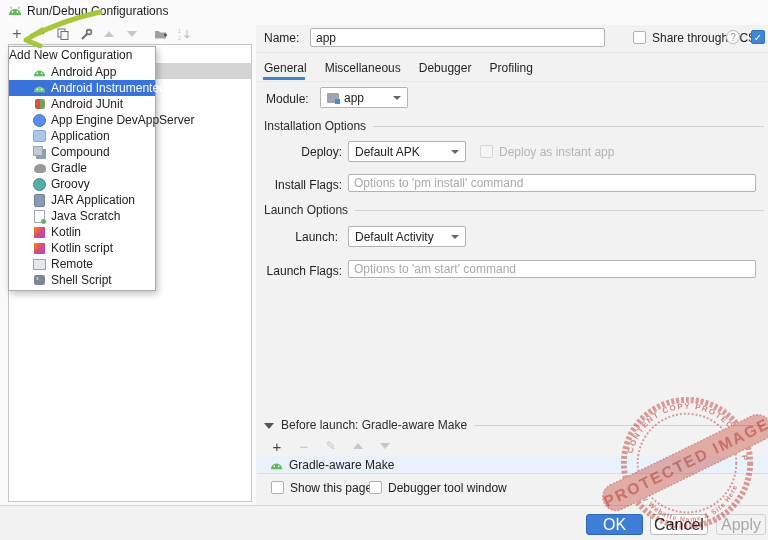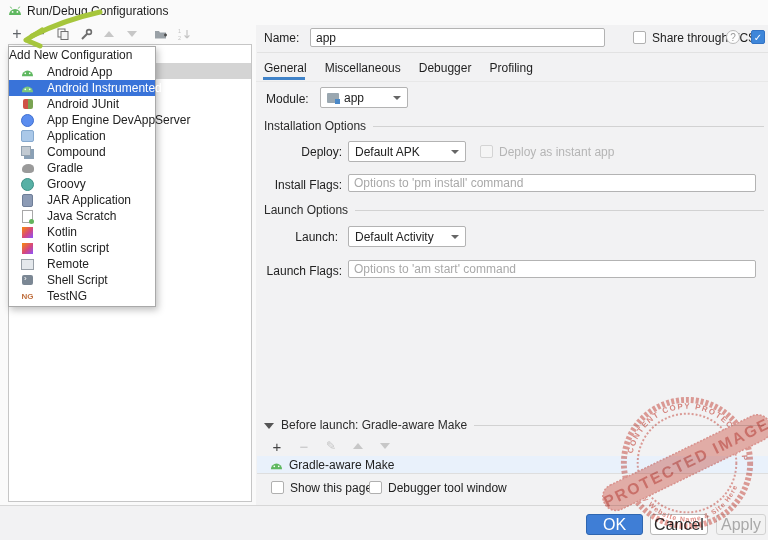--- a/index.html
+++ b/index.html
@@ -11,21 +11,21 @@
   
   .right-bg{left:256px;top:25px;width:512px;height:480px;background:#f2f2f3;}
   .left-panel{left:8px;top:44px;width:244px;height:458px;background:#fff;border:1px solid #c6c6c6;}
   .left-sel-row{left:9px;top:63px;width:242px;height:16px;background:#d4d4d4;}
   .footer{left:0;top:505px;width:768px;height:35px;background:#f2f2f3;border-top:1px solid #d7d7d7;}
 
   
   .popup{left:8px;top:46px;width:148px;background:#fff;border:1px solid #a9a9a9;
          box-shadow:2px 3px 7px rgba(0,0,0,.25);z-index:6;padding-bottom:2px;}
   .popup-header{height:17px;line-height:17px;text-align:left;color:#1f1f1f;}
-  .pitem{height:16px;display:flex;align-items:center;gap:13px;padding:0 4px 0 12px;cursor:default;}
+  .pitem{height:16px;display:flex;align-items:center;gap:5px;padding:0 4px 0 24px;cursor:default;}
   .pitem.selected{background:#3973d9;color:#fff;}
   .icn{width:13px;height:13px;display:inline-flex;align-items:center;justify-content:center;flex:none;font-style:normal;}
 
   
   .sq{display:inline-block;}
   .i-junit .sq{width:10px;height:10px;border-radius:2px;background:linear-gradient(90deg,#cf5246 50%,#79a352 50%);}
   .i-gae .sq{width:11px;height:11px;border-radius:50%;background:#5b8def;border:1px solid #3f6fd0;}
   .i-app .sq{width:11px;height:10px;border-radius:2px;background:#aac8e8;border:1px solid #85a9cf;}
   .i-compound .sq{width:8px;height:8px;background:#c2cad2;border:1px solid #93a2b0;box-shadow:3px 3px 0 #8aa0b5;margin:-3px 3px 0 0;}
   .i-gradle .sq{width:12px;height:9px;background:#9a9a9a;border-radius:55% 45% 35% 35%;}
@@ -230,24 +230,20 @@
       <span class="icn">
           <span class="sq"></span>
         </span>
       <span class="nowrap">Remote</span>
     </div>
     <div class="pitem i-shell">
       <span class="icn">
           <span class="sq"></span>
         </span>
       <span class="nowrap">Shell Script</span>
-    </div>
-    <div class="pitem">
-      <span class="icn i-testng">NG</span>
-      <span class="nowrap">TestNG</span>
     </div>
   </div>
 
   <div class="abs nowrap" style="left:264px;top:31px;">Name:</div>
   <input class="abs textinput" style="left: 310px; top: 28px; width: 295px; height: 19px;" value="app">
   <div class="abs cb" style="left:633px;top:31px;"></div>
   <div class="abs nowrap" style="left:652px;top:31px;">Share through VCS</div>
   <div class="abs helpq" style="left:726px;top:30px;">?</div>
   <div class="abs cb checked" style="left:751px;top:30px;width:14px;height:14px;">✓</div>
 

